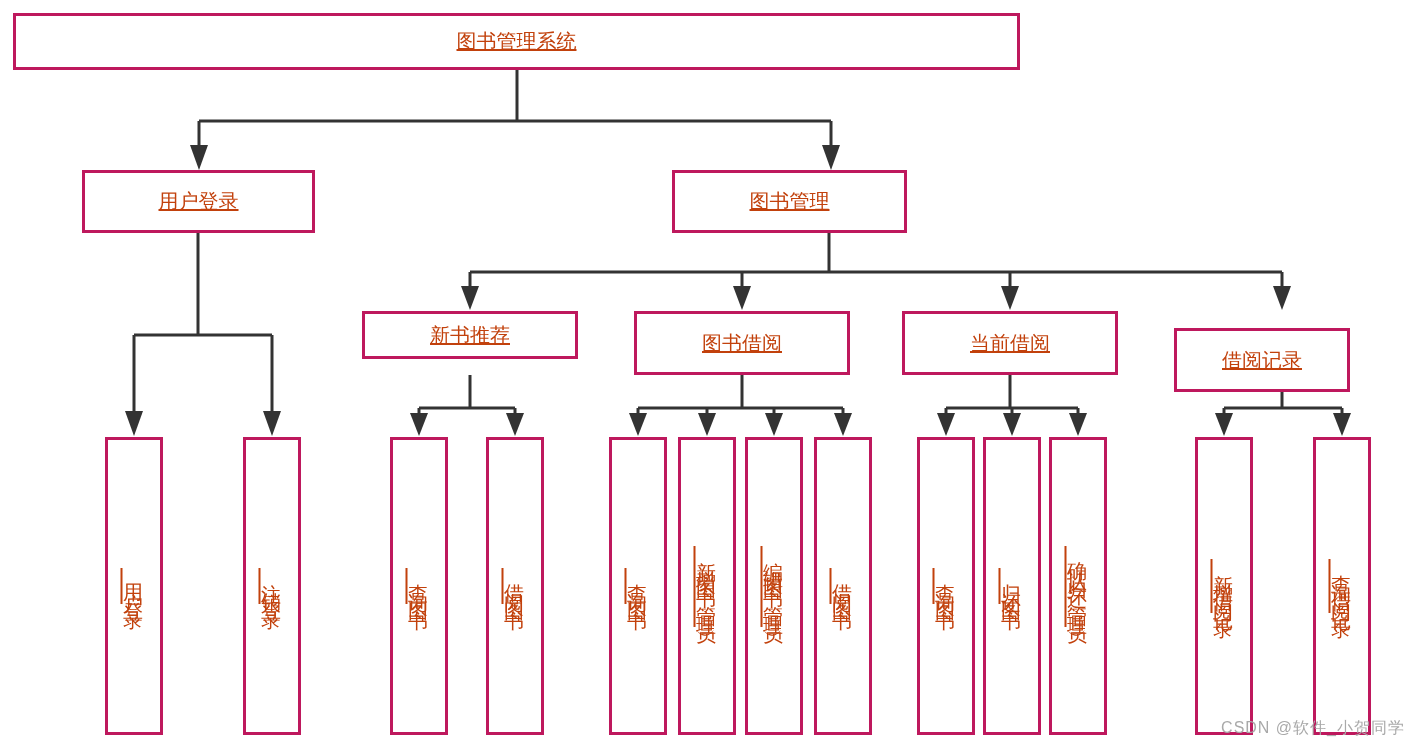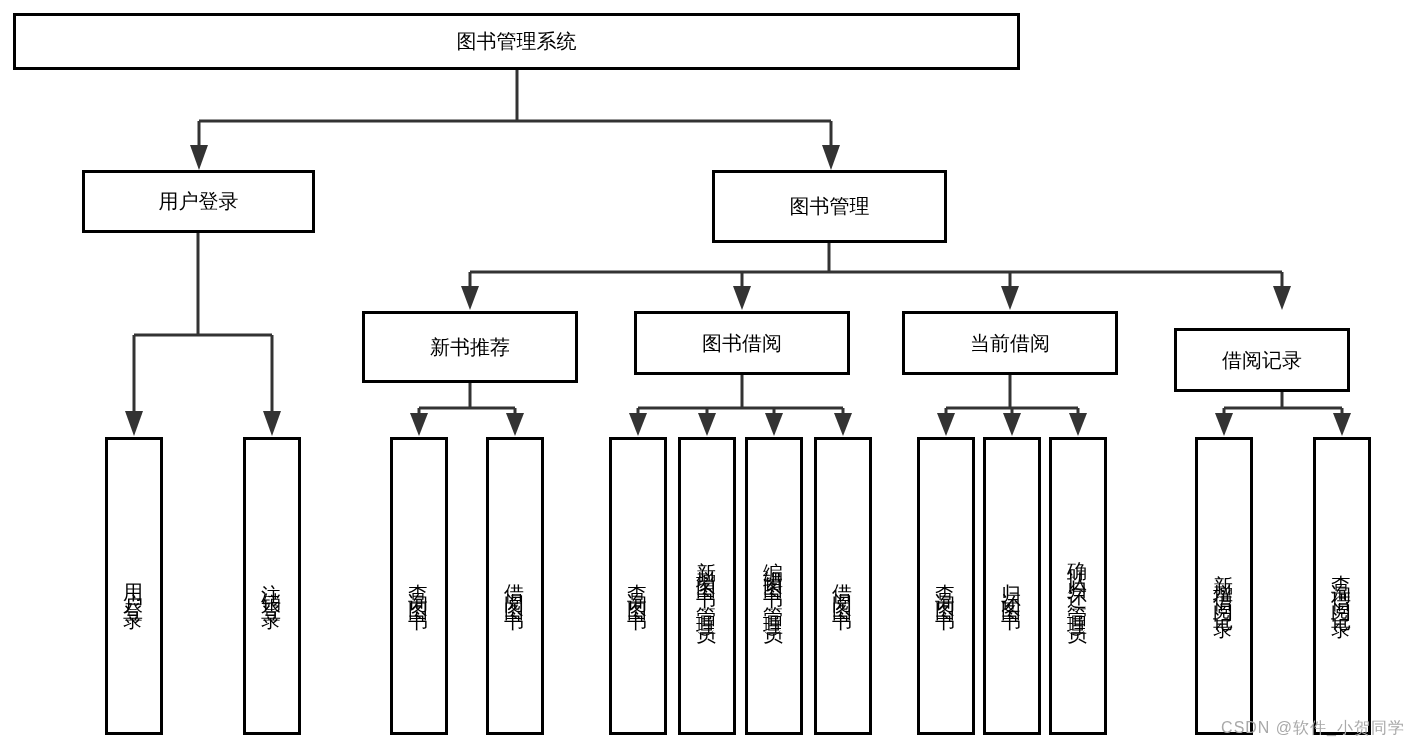--- a/index.html
+++ b/index.html
@@ -7,29 +7,30 @@
     position:relative;
     width:1405px; height:747px;
     background:#ffffff;
     font-family:"Liberation Sans","DejaVu Sans",sans-serif;
     overflow:hidden;
   }
   svg.connectors { position:absolute; left:0; top:0; z-index:0; }
   .box {
     position:absolute;
     background:#ffffff;
-    border:3px solid #000000;
+    border:3px solid #be185d;
     box-sizing:border-box;
     display:flex;
     align-items:center;
     justify-content:center;
-    color:#000000;
+    color:#c2410c;
     font-size:20px;
     z-index:1;
     white-space:nowrap;
+    text-decoration:underline;
   }
   .box.v {
     writing-mode:vertical-rl;
     text-orientation:mixed;
     letter-spacing:9px;
     white-space:normal;
   }
   .watermark {
     position:absolute;
     right:0px; top:718px;
@@ -113,23 +114,23 @@
       <polygon points="1069,413 1087,413 1078,436"></polygon>
 
       <polygon points="1215,413 1233,413 1224,436"></polygon>
       <polygon points="1333,413 1351,413 1342,436"></polygon>
     </g>
   </svg>
 
   <div class="box h" style="left:13px;top:13px;width:1007px;height:57px">图书管理系统</div>
 
   <div class="box h" style="left:82px;top:170px;width:233px;height:63px">用户登录</div>
-  <div class="box h" style="left:712px;top:170px;width:235px;height:73px">图书管理</div>
+  <div class="box h" style="left:672px;top:170px;width:235px;height:63px">图书管理</div>
 
-  <div class="box h" style="left:362px;top:311px;width:216px;height:72px">新书推荐</div>
+  <div class="box h" style="left:362px;top:311px;width:216px;height:48px">新书推荐</div>
   <div class="box h" style="left:902px;top:311px;width:216px;height:64px">当前借阅</div>
   <div class="box h" style="left:634px;top:311px;width:216px;height:64px">图书借阅</div>
   <div class="box h" style="left:1174px;top:328px;width:176px;height:64px">借阅记录</div>
 
   <div class="box v" style="left:105px;top:437px;width:58px;height:298px">用户登录</div>
   <div class="box v" style="left:243px;top:437px;width:58px;height:298px">注销登录</div>
 
   <div class="box v" style="left:390px;top:437px;width:58px;height:298px">查询图书</div>
   <div class="box v" style="left:486px;top:437px;width:58px;height:298px">借阅图书</div>
 

